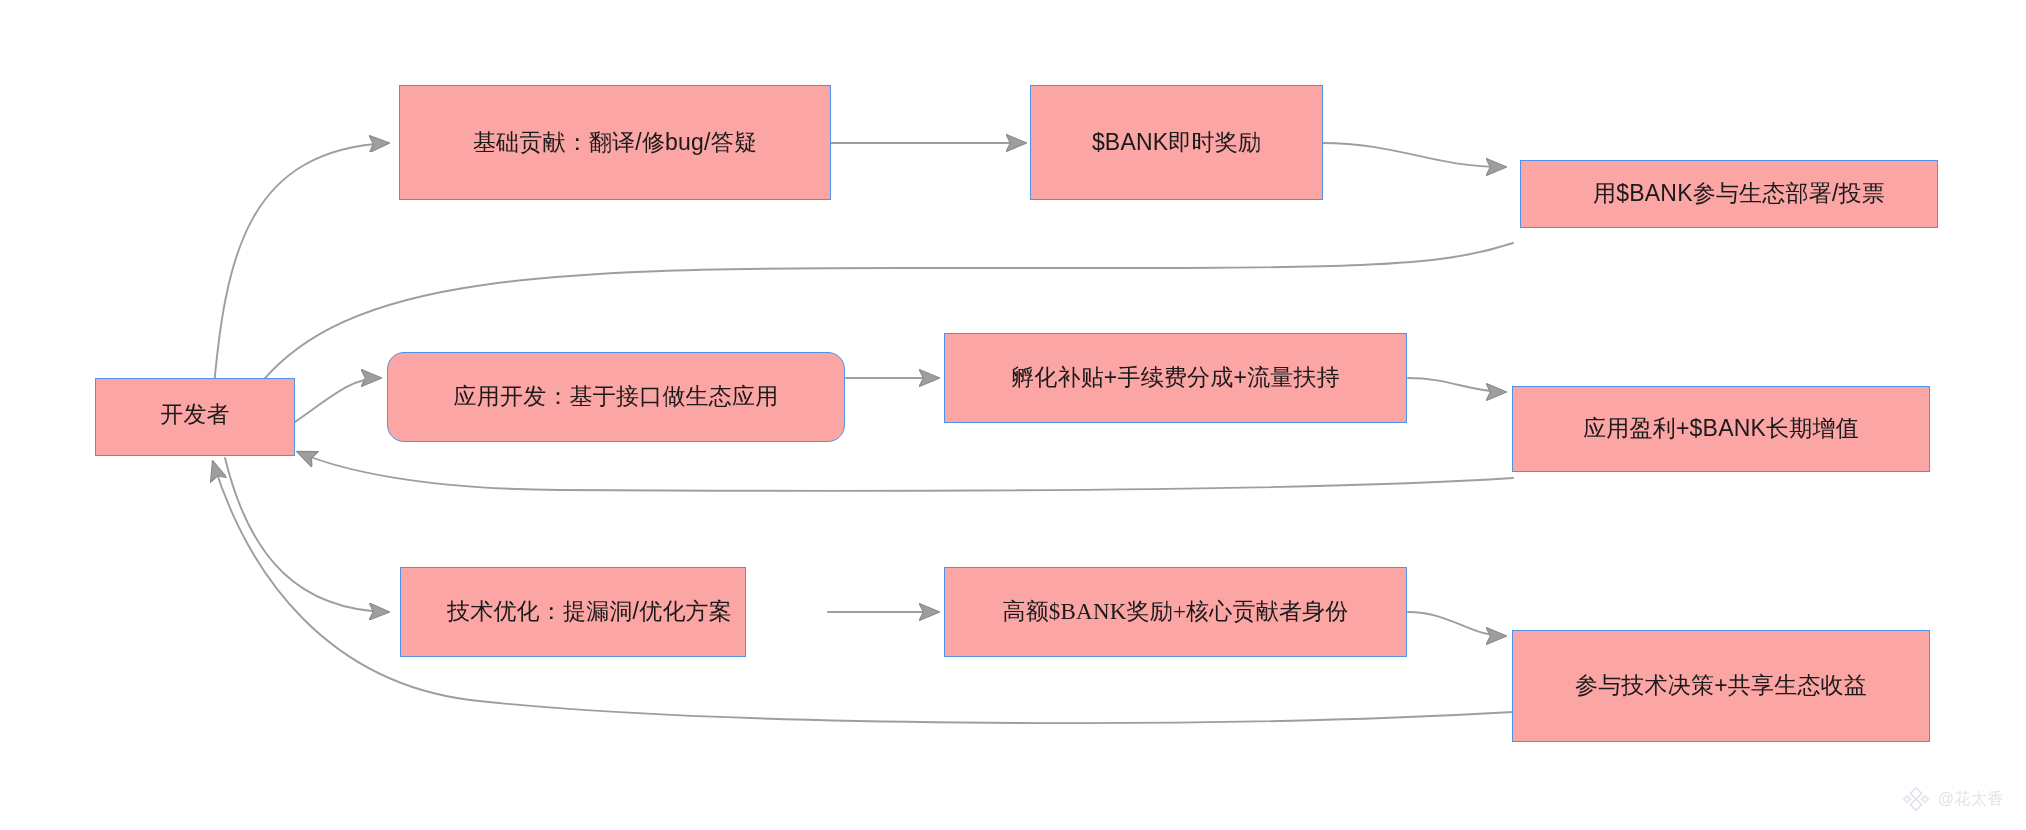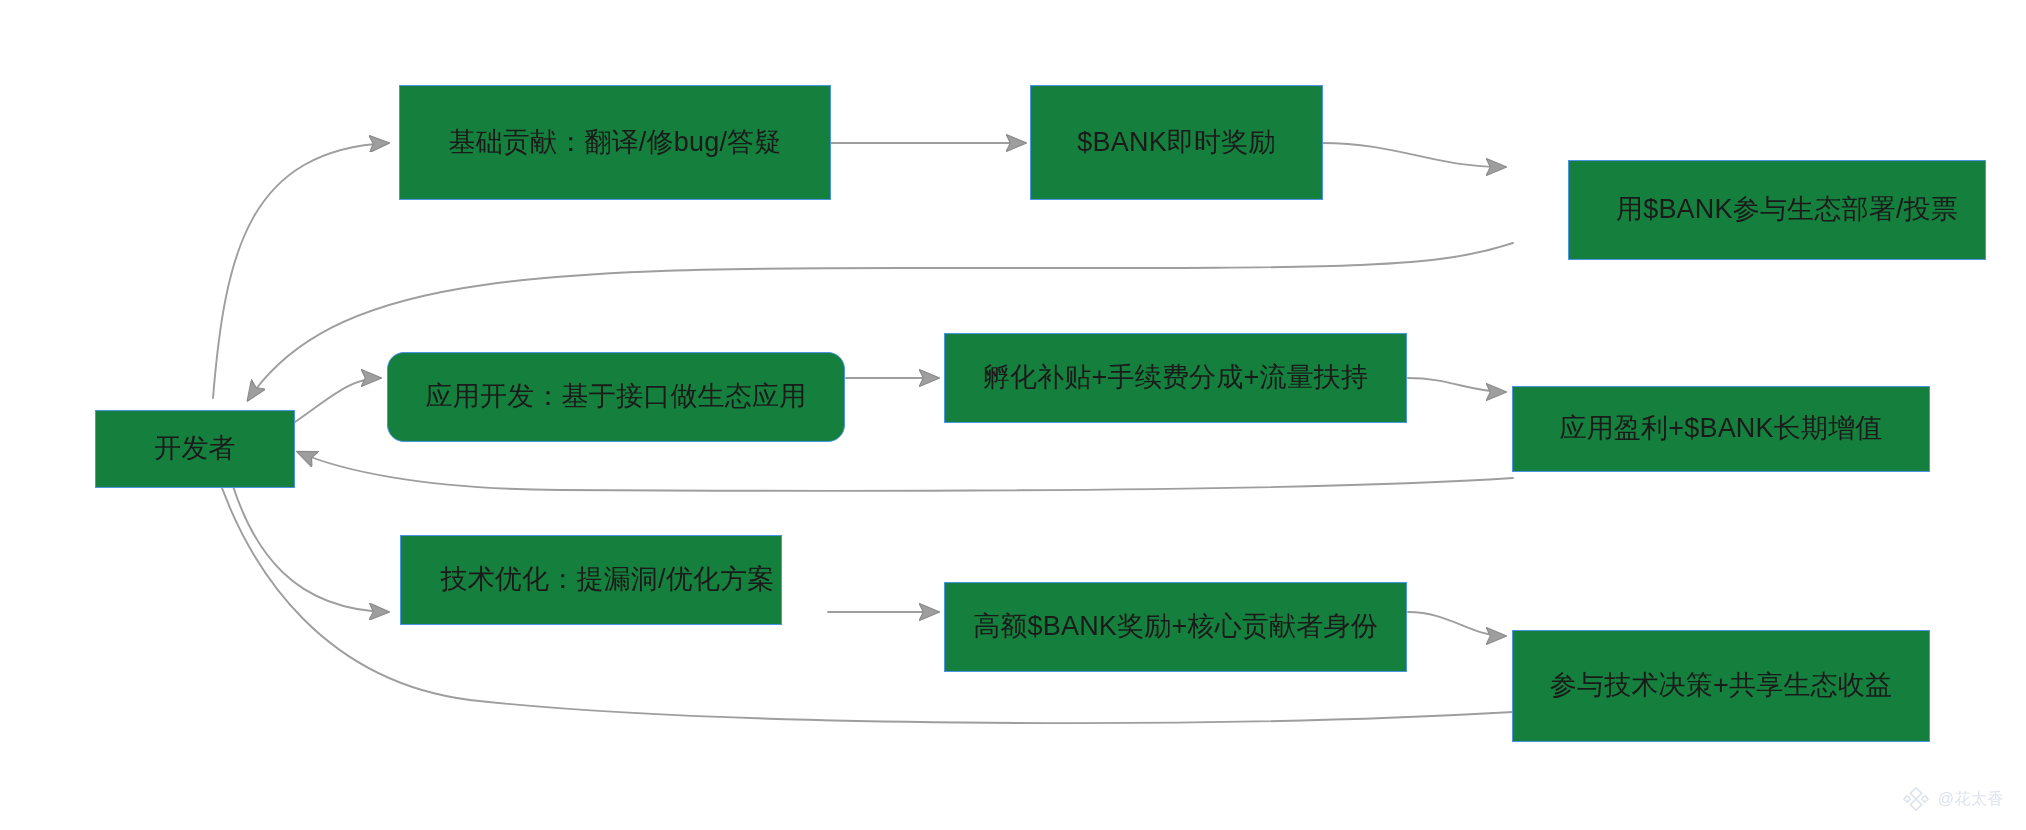--- a/index.html
+++ b/index.html
@@ -22,28 +22,28 @@
   #edges {
     position: absolute;
     left: 0;
     top: 0;
     width: 2026px;
     height: 830px;
   }
   .node {
     position: absolute;
     box-sizing: border-box;
-    background: #15803d;
+    background: #fca5a5;
     border: 1.6px solid #4d94e8;
     display: flex;
     align-items: center;
     justify-content: center;
     text-align: center;
     color: #1a1a1a;
-    font-size: 27px;
+    font-size: 23px;
     line-height: 1.3;
     letter-spacing: 0.2px;
     white-space: nowrap;
     font-family: "Liberation Sans", "DejaVu Sans", sans-serif;
   }
   .watermark {
     position: absolute;
     right: 22px;
     bottom: 16px;
     display: flex;
@@ -94,48 +94,48 @@
       <path d="M 225 458 C 250 560 300 610 388 612" marker-end="url(#arrow)"></path>
 
       <path d="M 828 612 L 938 612" marker-end="url(#arrow)"></path>
 
       <path d="M 1408 612 C 1450 612 1470 636 1505 636" marker-end="url(#arrow)"></path>
 
       <path d="M 1513 712 C 1200 730 700 726 470 700 C 330 682 250 580 213 462" marker-end="url(#arrow)"></path>
     </g>
   </svg>
 
-  <div class="node" style="left:95px; top:410px; width:200px; height:78px;">
+  <div class="node" style="left:95px; top:378px; width:200px; height:78px;font-family:Liberation Mono, monospace;">
     <span>开发者</span>
   </div>
 
   <div class="node" style="left:399px; top:85px; width:432px; height:115px;">
     <span>基础贡献：翻译/修bug/答疑</span>
   </div>
   <div class="node" style="left:1030px; top:85px; width:293px; height:115px;text-align:right;">
     <span>$BANK即时奖励</span>
   </div>
-  <div class="node" style="left:1568px; top:160px; width:418px; height:100px;padding-left:20px;">
+  <div class="node" style="left:1520px; top:160px; width:418px; height:68px;padding-left:20px;">
     <span>用$BANK参与生态部署/投票</span>
   </div>
 
   <div class="node" style="left:387px; top:352px; width:458px; height:90px;border-radius:17px;">
     <span>应用开发：基于接口做生态应用</span>
   </div>
   <div class="node" style="left:944px; top:333px; width:463px; height:90px;">
     <span>孵化补贴+手续费分成+流量扶持</span>
   </div>
   <div class="node" style="left:1512px; top:386px; width:418px; height:86px;">
     <span>应用盈利+$BANK长期增值</span>
   </div>
 
-  <div class="node" style="left:400px; top:535px; width:382px; height:90px;padding-left:33px;">
+  <div class="node" style="left:400px; top:567px; width:346px; height:90px;padding-left:33px;">
     <span>技术优化：提漏洞/优化方案</span>
   </div>
-  <div class="node" style="left:944px; top:582px; width:463px; height:90px;">
+  <div class="node" style="left:944px; top:567px; width:463px; height:90px;font-family:Liberation Serif, serif;">
     <span>高额$BANK奖励+核心贡献者身份</span>
   </div>
   <div class="node" style="left:1512px; top:630px; width:418px; height:112px;">
     <span>参与技术决策+共享生态收益</span>
   </div>
 
   <div class="watermark">
     <svg width="30" height="30" viewBox="0 0 32 32">
       <g fill="none" stroke="#dde3ed" stroke-width="1.7" stroke-linejoin="round">
         <path d="M16 4 L22 10 L16 16 L10 10 Z"></path>

